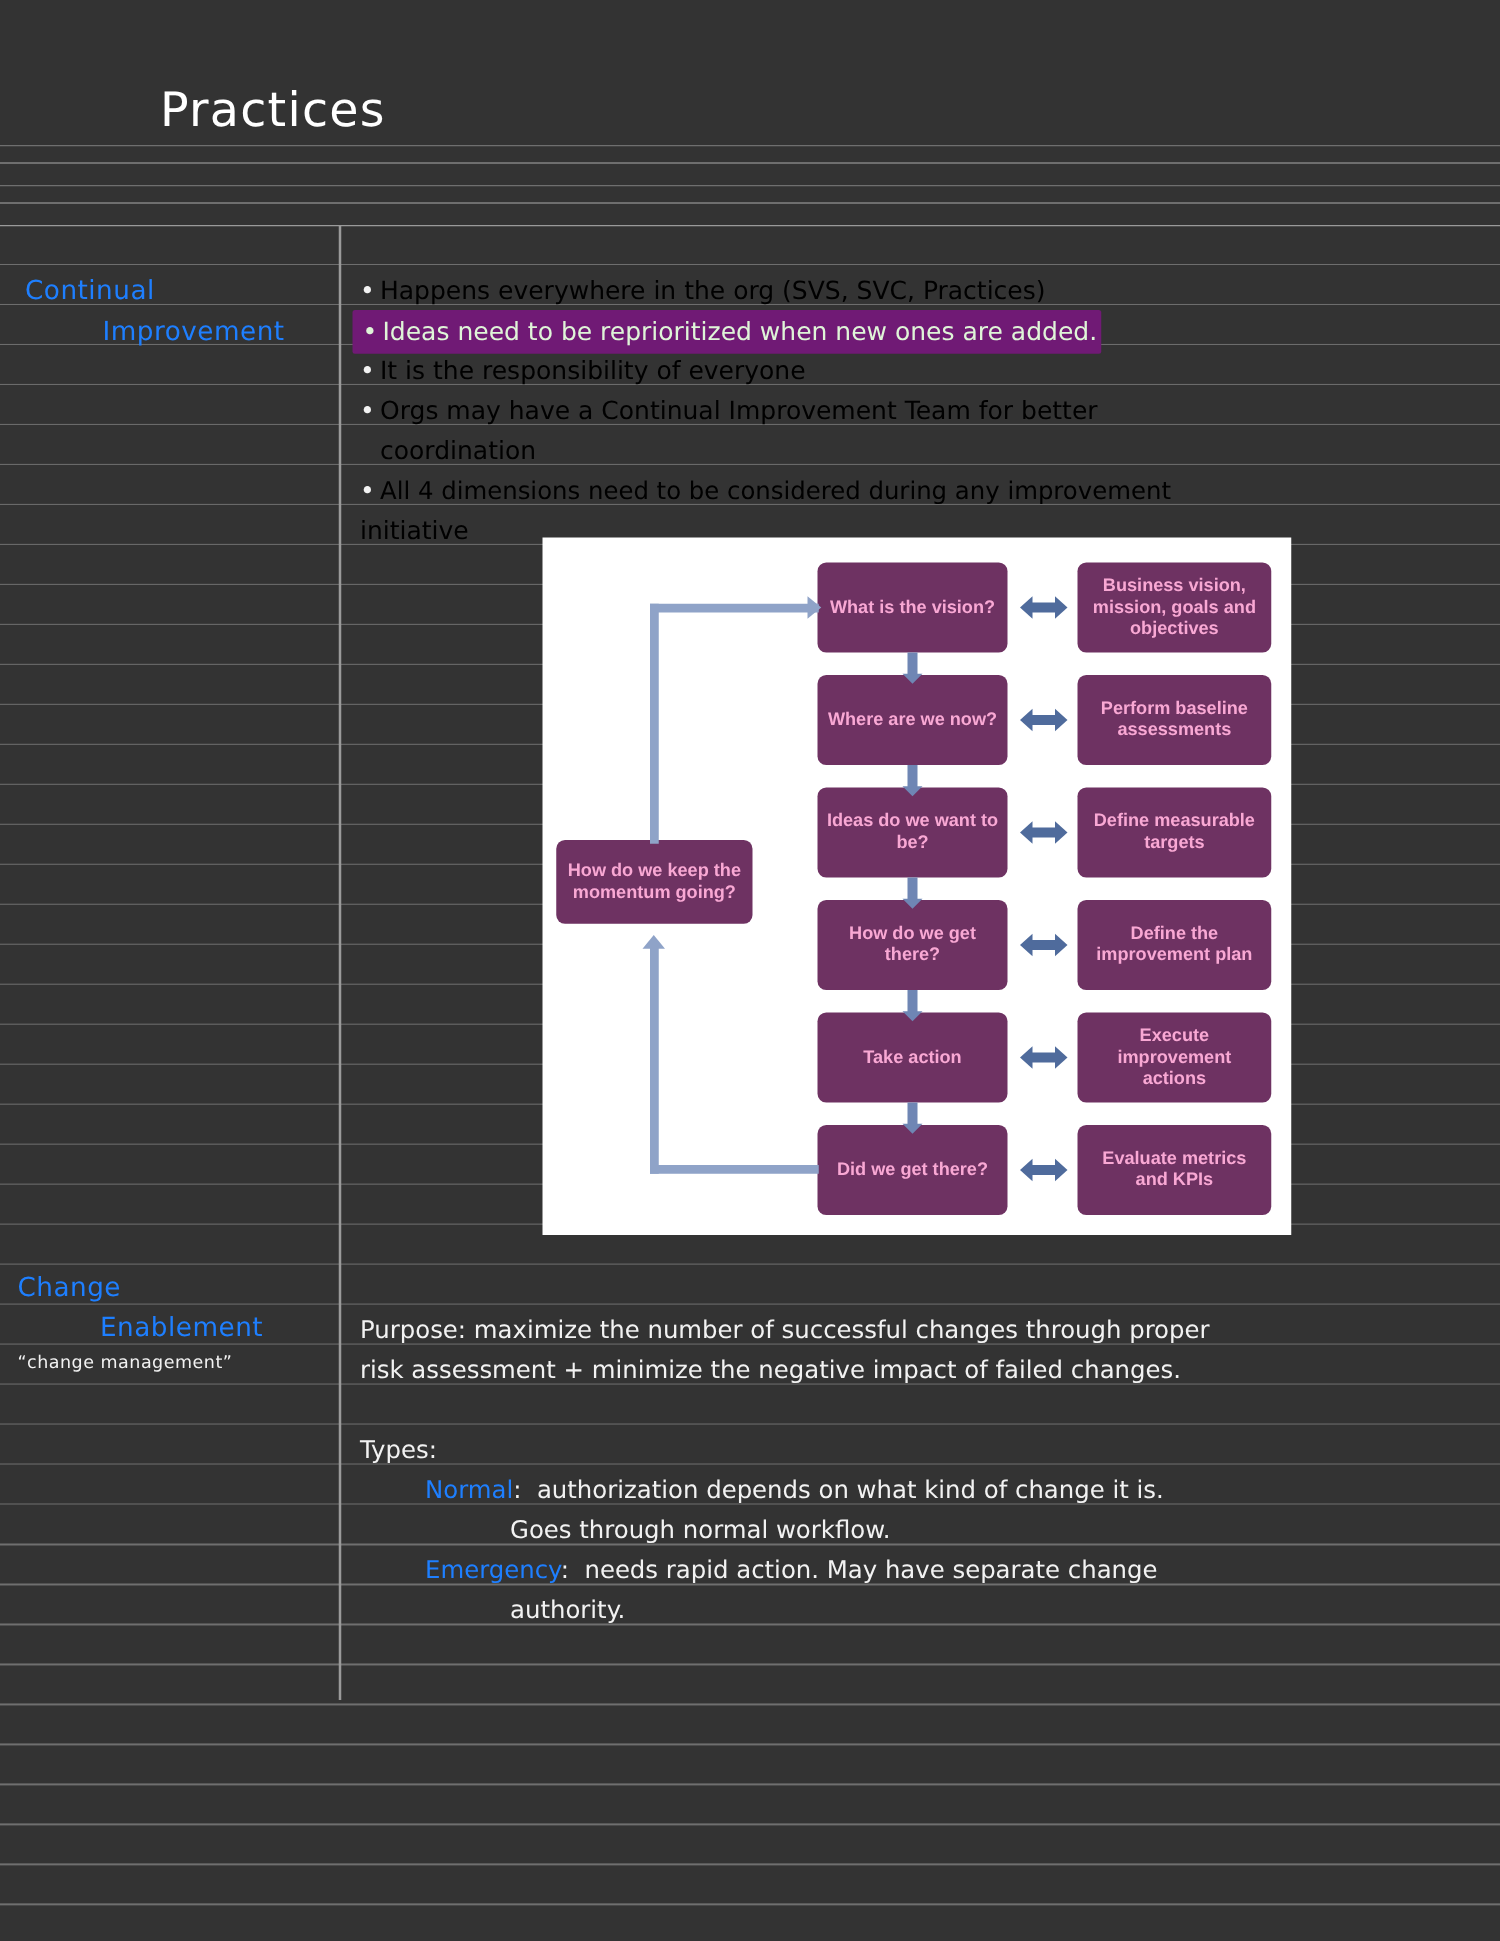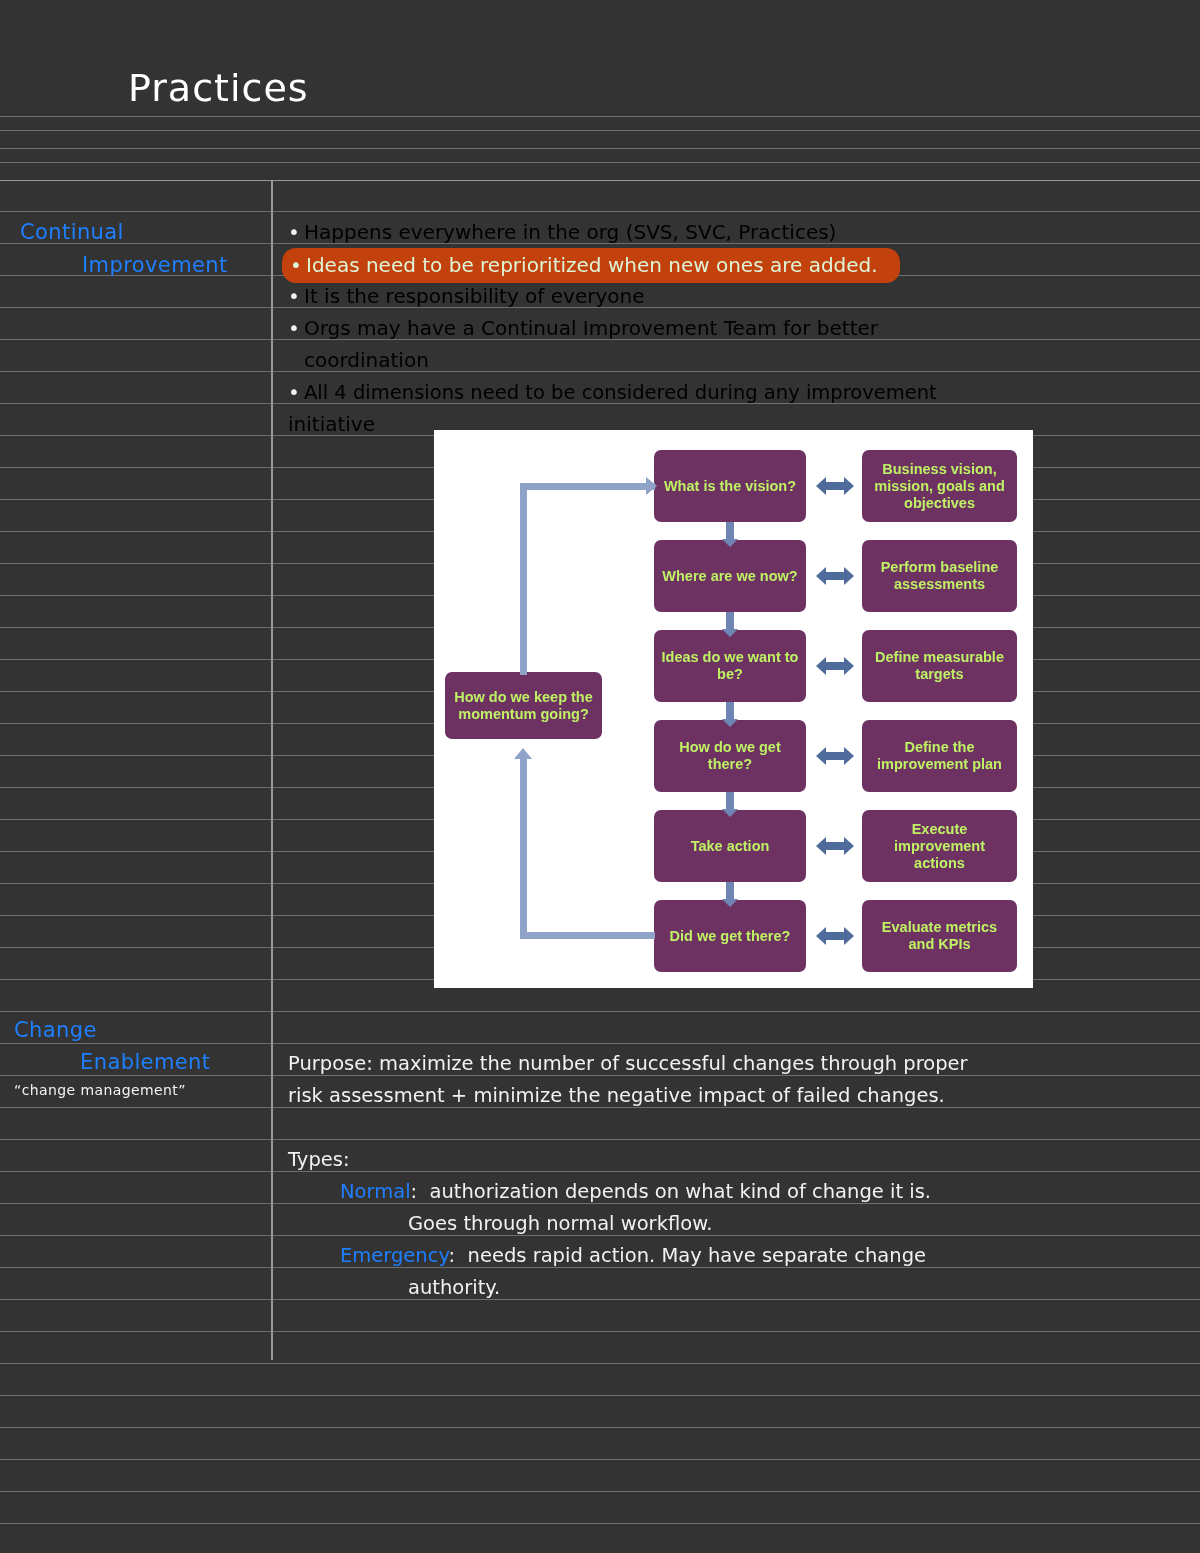--- a/index.html
+++ b/index.html
@@ -91,40 +91,40 @@
     display: inline-block;
     width: 16px;
     color: #f2f2f2;
     font-size: 20px;
   }
   .bline.cont { padding-left: 16px; }
   .bline.wide { font-size: 19.5px; }
 
   .hl {
     display: inline-block;
-    background: #c2410c;
-    border-radius: 14px;
-    padding: 1px 22px 2px 8px;
+    background: #701a75;
+    border-radius: 2px;
+    padding: 1px 3px 2px 8px;
     color: #dff5d8;
     margin-left: -6px;
   }
   .hl .dot { color: #dff5d8; }
 
   
   #diagram {
     position: absolute;
     left: 434px; top: 430px;
     width: 599px; height: 558px;
     background: #ffffff;
   }
   .dbox {
     position: absolute;
     background: #6e3262;
     border-radius: 7px;
-    color: #bef264;
+    color: #f9a8d4;
     font-family: "Liberation Sans", sans-serif;
     font-weight: bold;
     font-size: 14.5px;
     line-height: 17px;
     display: flex;
     align-items: center;
     justify-content: center;
     text-align: center;
     padding: 3px 5px;
   }

